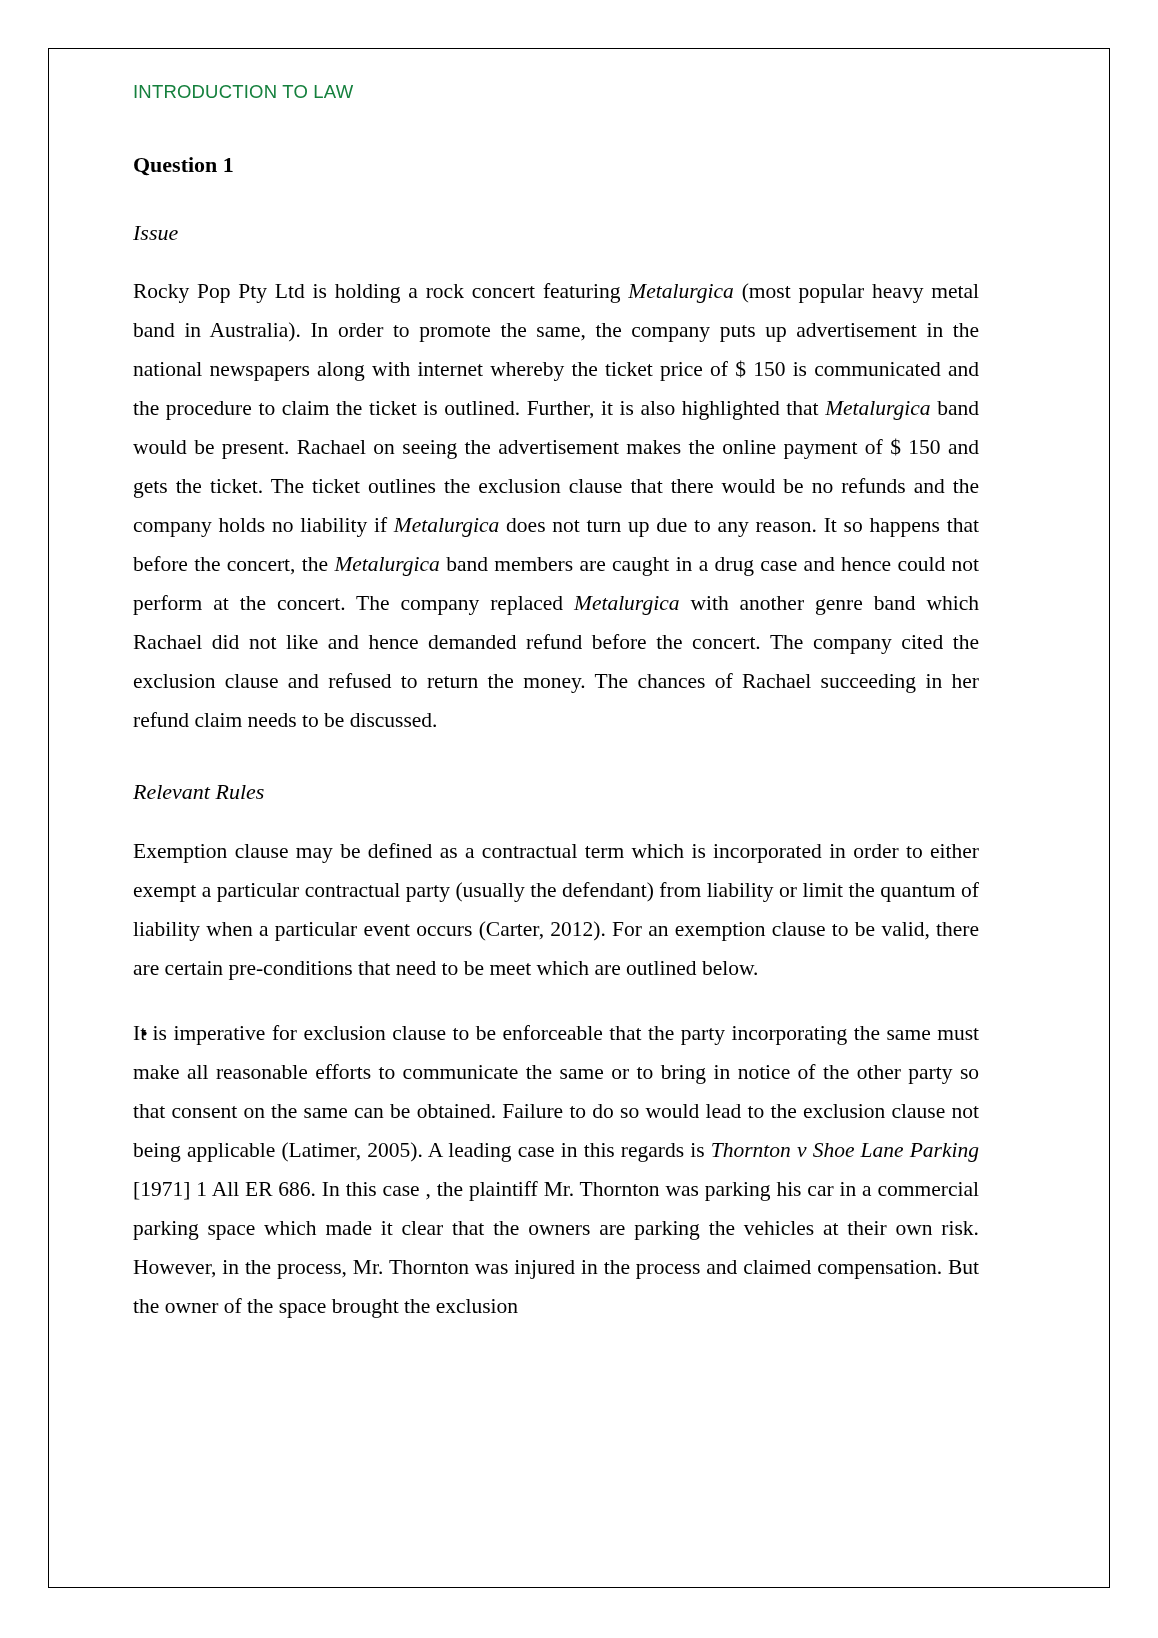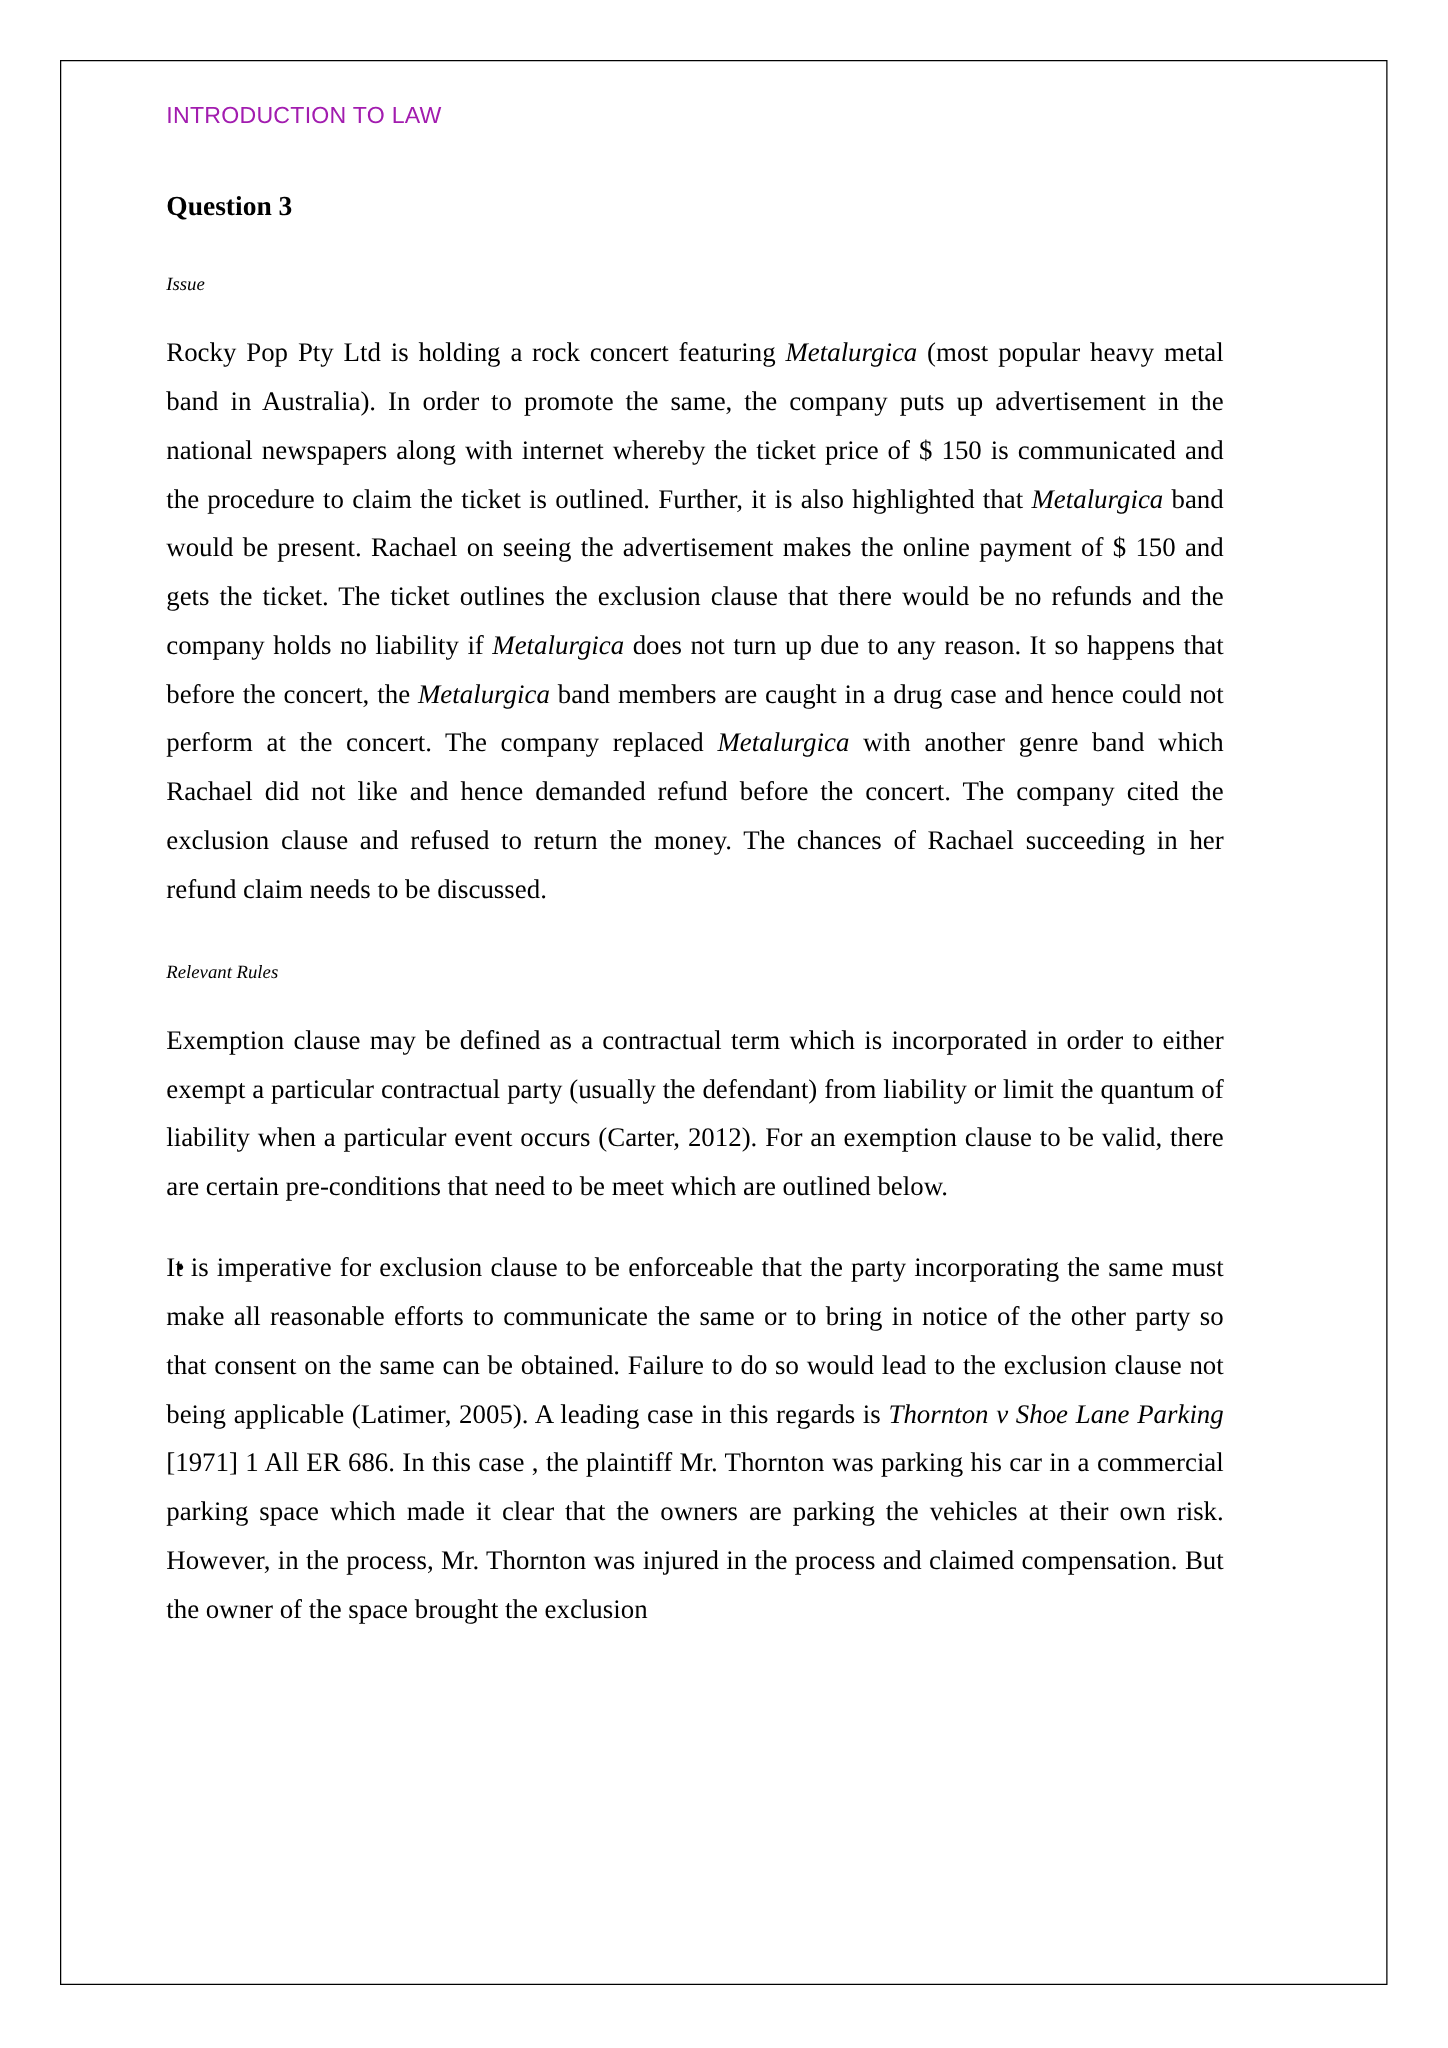--- a/index.html
+++ b/index.html
@@ -31,37 +31,37 @@
     position: absolute;
     left: 84px;
     top: 22px;
     width: 846px;
   }
 
   .doc-header {
     font-family: "Liberation Sans", "DejaVu Sans", sans-serif;
     font-size: 18.5px;
     letter-spacing: 0.2px;
-    color: #a21caf;
+    color: #15803d;
     margin: 0 0 0 0;
     padding-top: 8px;
     line-height: 1.4;
   }
 
   .q-heading {
     font-family: "Liberation Serif", "DejaVu Serif", serif;
     font-weight: bold;
     font-size: 22px;
     margin: 45px 0 0 0;
     line-height: 1.4;
   }
 
   .sub-heading {
     font-style: italic;
-    font-size: 15px;
+    font-size: 22px;
     margin: 37px 0 0 0;
     line-height: 1.4;
   }
 
   p.body-text {
     font-size: 21.5px;
     line-height: 39px;
     text-align: justify;
     text-justify: inter-word;
     margin: 24px 0 0 0;
@@ -98,21 +98,21 @@
   }
 </style>
 </head>
 <body>
 
 <div class="page">
   <div class="content">
 
     <div class="doc-header">INTRODUCTION TO LAW</div>
 
-    <div class="q-heading">Question 3</div>
+    <div class="q-heading">Question 1</div>
 
     <div class="sub-heading">Issue</div>
 
 
     <p class="body-text">Rocky Pop Pty Ltd is holding a rock concert featuring <i>Metalurgica</i> (most popular heavy metal band in Australia). In order to promote the same, the company puts up advertisement in the national newspapers along with internet whereby the ticket price of $ 150 is communicated and the procedure to claim the ticket is outlined. Further, it is also highlighted that <i>Metalurgica</i> band would be present. Rachael on seeing the advertisement makes the online payment of $ 150 and gets the ticket. The ticket outlines the exclusion clause that there would be no refunds and the company holds no liability if <i>Metalurgica</i> does not turn up due to any reason. It so happens that before the concert, the <i>Metalurgica</i> band members are caught in a drug case and hence could not perform at the concert. The company replaced <i>Metalurgica</i> with another genre band which Rachael did not like and hence demanded refund before the concert. The company cited the exclusion clause and refused to return the money. The chances of Rachael succeeding in her refund claim needs to be discussed.</p>
 
     <div class="sub-heading">Relevant Rules</div>
 
     <p class="body-text"><span>Exemption clause may be defined as a contractual term which is incorporated in order to either exempt a particular contractual party (usually the defendant) from liability or limit the quantum of liability when a particular event occurs (Carter, 2012). For an exemption clause to be valid, there are certain pre-conditions that need to be meet which are outlined below.</span></p>
 

